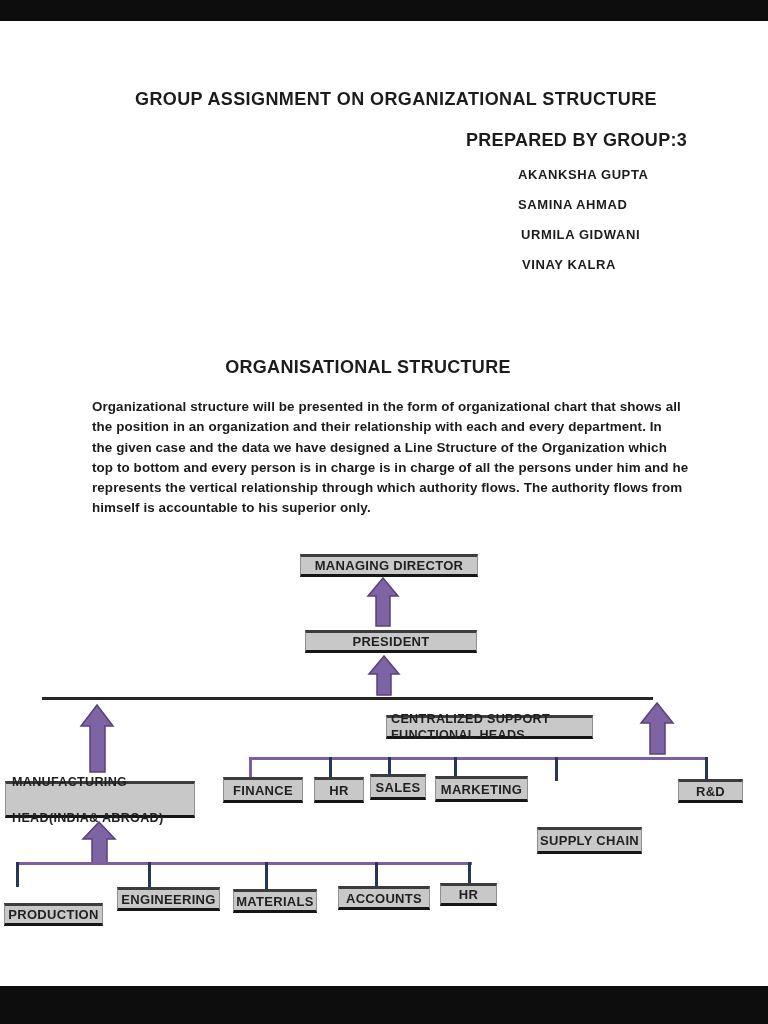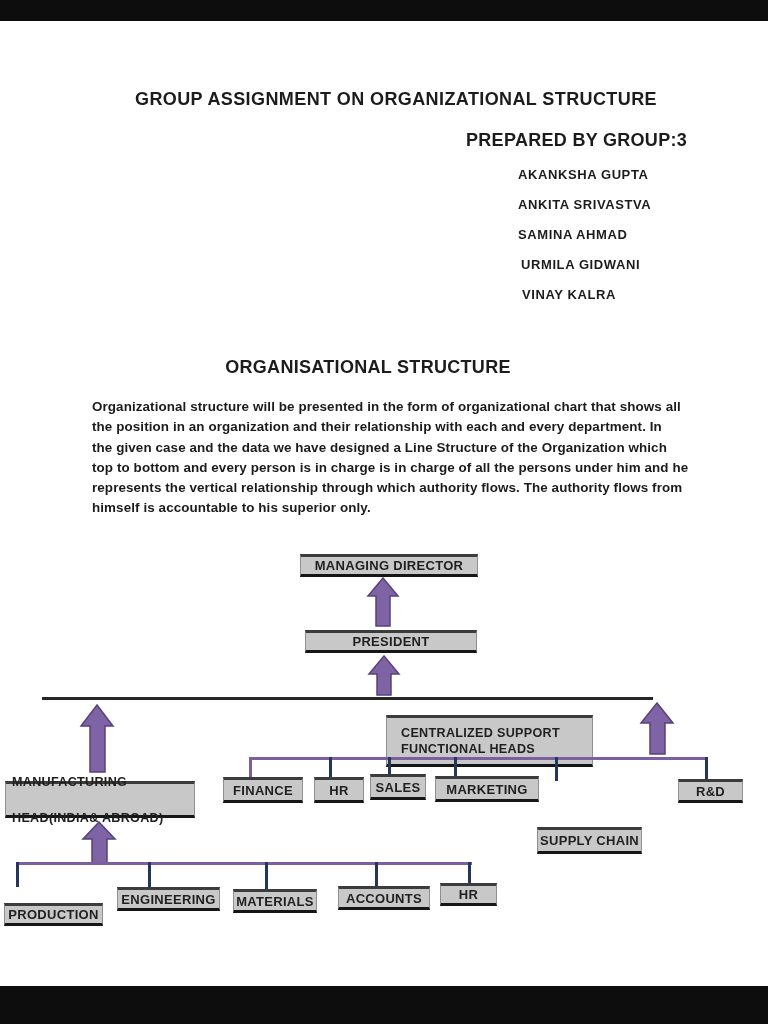--- a/index.html
+++ b/index.html
@@ -27,21 +27,20 @@
 <body>
 
 <div class="abs bar" style="top:0;height:21px;"></div>
 <div class="abs bar" style="top:986px;height:38px;"></div>
 
 <div class="abs doc-title" style="left:135px;top:89px;">GROUP ASSIGNMENT ON ORGANIZATIONAL STRUCTURE</div>
 <div class="abs prepared" style="left:466px;top:130px;">PREPARED BY GROUP:3</div>
 
 <div class="abs" style="left:518px;top:167px;">
   <div class="member">AKANKSHA GUPTA</div>
-  <div class="member">ANKITA  SRIVASTVA</div>
   <div class="member">SAMINA AHMAD</div>
   <div class="member" style="padding-left:3px;">URMILA GIDWANI</div>
   <div class="member" style="padding-left:4px;">VINAY KALRA</div>
 </div>
 
 <div class="abs section-heading" style="top:357px;">ORGANISATIONAL STRUCTURE</div>
 
 <div class="abs" style="left:92px;top:397px;">
   <div class="para-line">Organizational structure will be presented in the form of organizational chart that shows all</div>
   <div class="para-line">the position in an organization and their relationship with each and every department. In</div>
@@ -70,21 +69,21 @@
 <div class="abs hline" style="left:42px;top:697px;width:611px;height:3px;"></div>
 
 <svg class="abs arrow" style="left:79px;top:704px;" width="36" height="69">
   <polygon points="18,1 34,22 26,22 26,68 11,68 11,22 2,22"></polygon>
 </svg>
 
 <svg class="abs arrow" style="left:639px;top:702px;" width="36" height="53">
   <polygon points="18,1 34,21 26,21 26,52 11,52 11,21 2,21"></polygon>
 </svg>
 
-<div class="abs obox two" style="left:386px;top:715px;width:207px;height:52px;padding-left:14px;">
+<div class="abs obox two" style="left:386px;top:715px;width:207px;height:24px;padding-left:4px;">
   <span>CENTRALIZED SUPPORT</span>
   <span>FUNCTIONAL HEADS</span>
 </div>
 
 <div class="abs pline" style="left:249px;top:757px;width:459px;height:3px;"></div>
 <div class="abs pline" style="left:249px;top:757px;width:3px;height:21px;"></div>
 <div class="abs dline" style="left:329px;top:757px;width:3px;height:20px;"></div>
 <div class="abs dline" style="left:388px;top:757px;width:3px;height:18px;"></div>
 <div class="abs dline" style="left:454px;top:757px;width:3px;height:20px;"></div>
 <div class="abs dline" style="left:555px;top:757px;width:3px;height:24px;"></div>
@@ -92,21 +91,21 @@
 
 <div class="abs obox" style="left:223px;top:777px;width:80px;height:26px;">
   <span>FINANCE</span>
 </div>
 <div class="abs obox" style="left:314px;top:777px;width:50px;height:26px;">
   <span>HR</span>
 </div>
 <div class="abs obox" style="left:370px;top:774px;width:56px;height:26px;">
   <span>SALES</span>
 </div>
-<div class="abs obox" style="left:435px;top:776px;width:104px;height:26px;">
+<div class="abs obox" style="left:435px;top:776px;width:93px;height:26px;">
   <span>MARKETING</span>
 </div>
 <div class="abs obox" style="left:537px;top:780px;width:105px;height:27px;margin-top:47px;">
   <span>SUPPLY CHAIN</span>
 </div>
 <div class="abs obox" style="left:678px;top:779px;width:65px;height:24px;">
   <span>R&amp;D</span>
 </div>
 
 <div class="abs obox two" style="left:5px;top:781px;width:190px;height:37px;padding-left:6px;gap:20px;">

